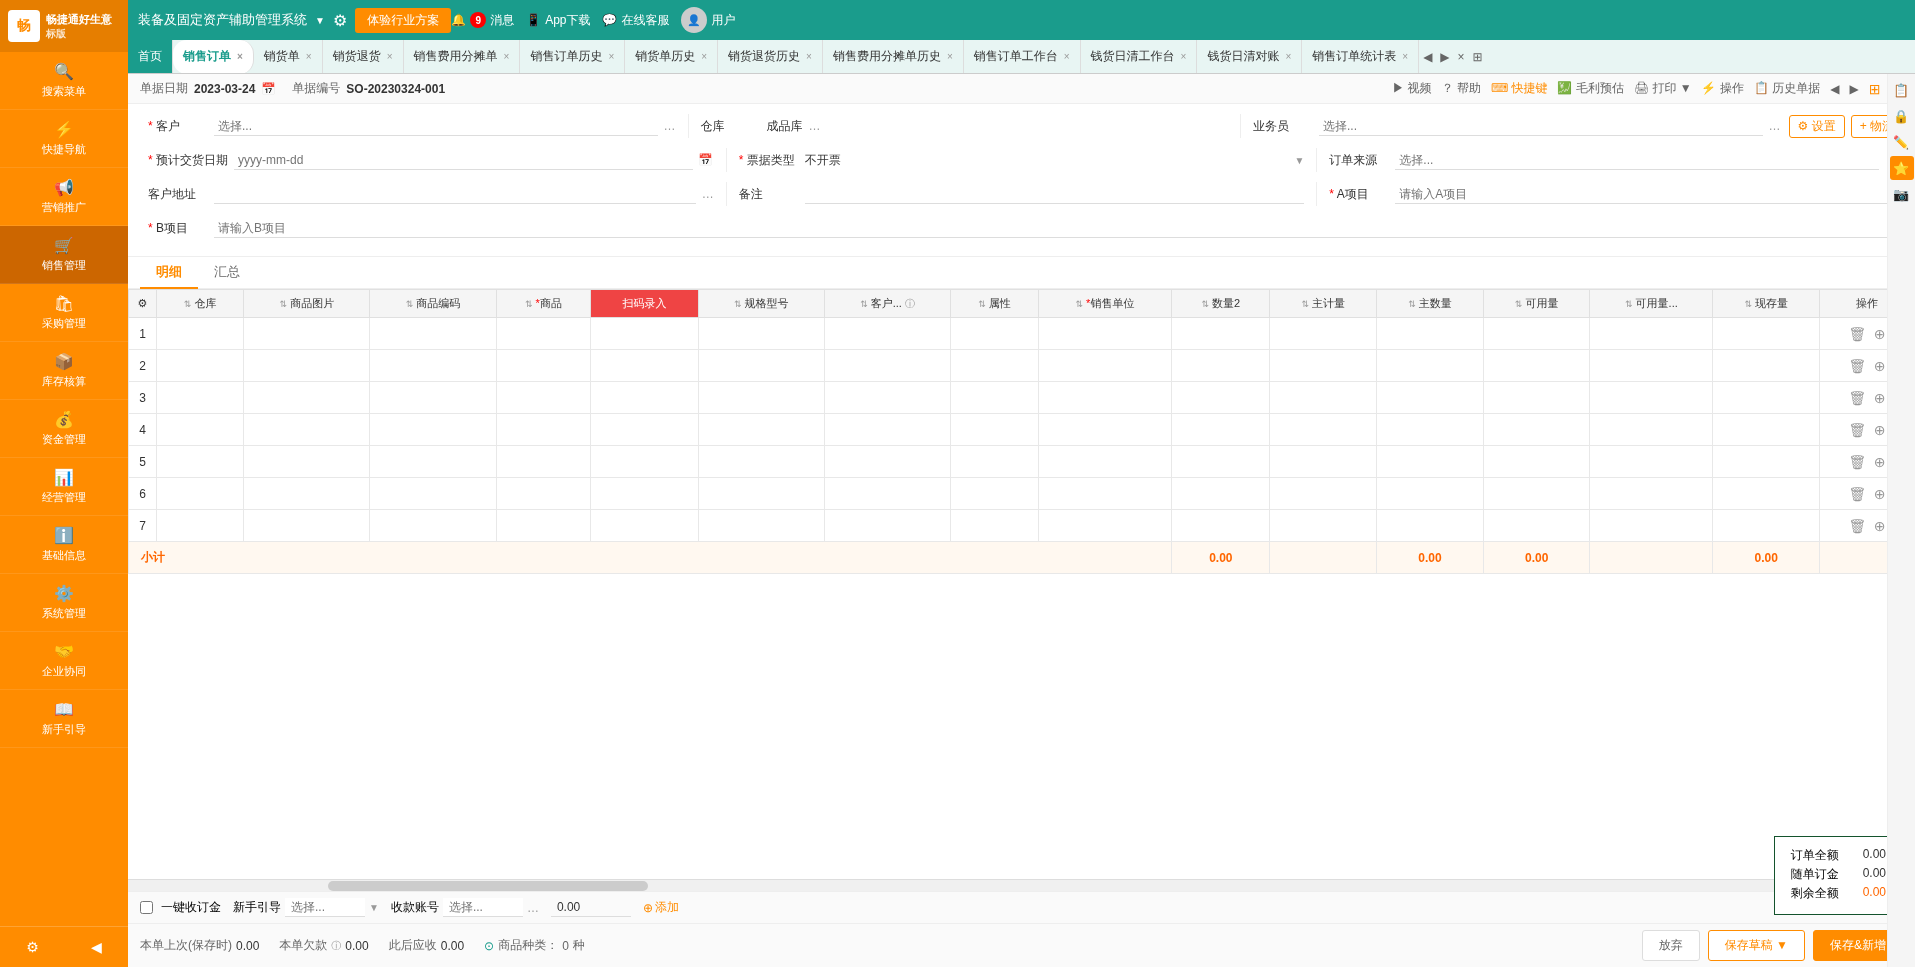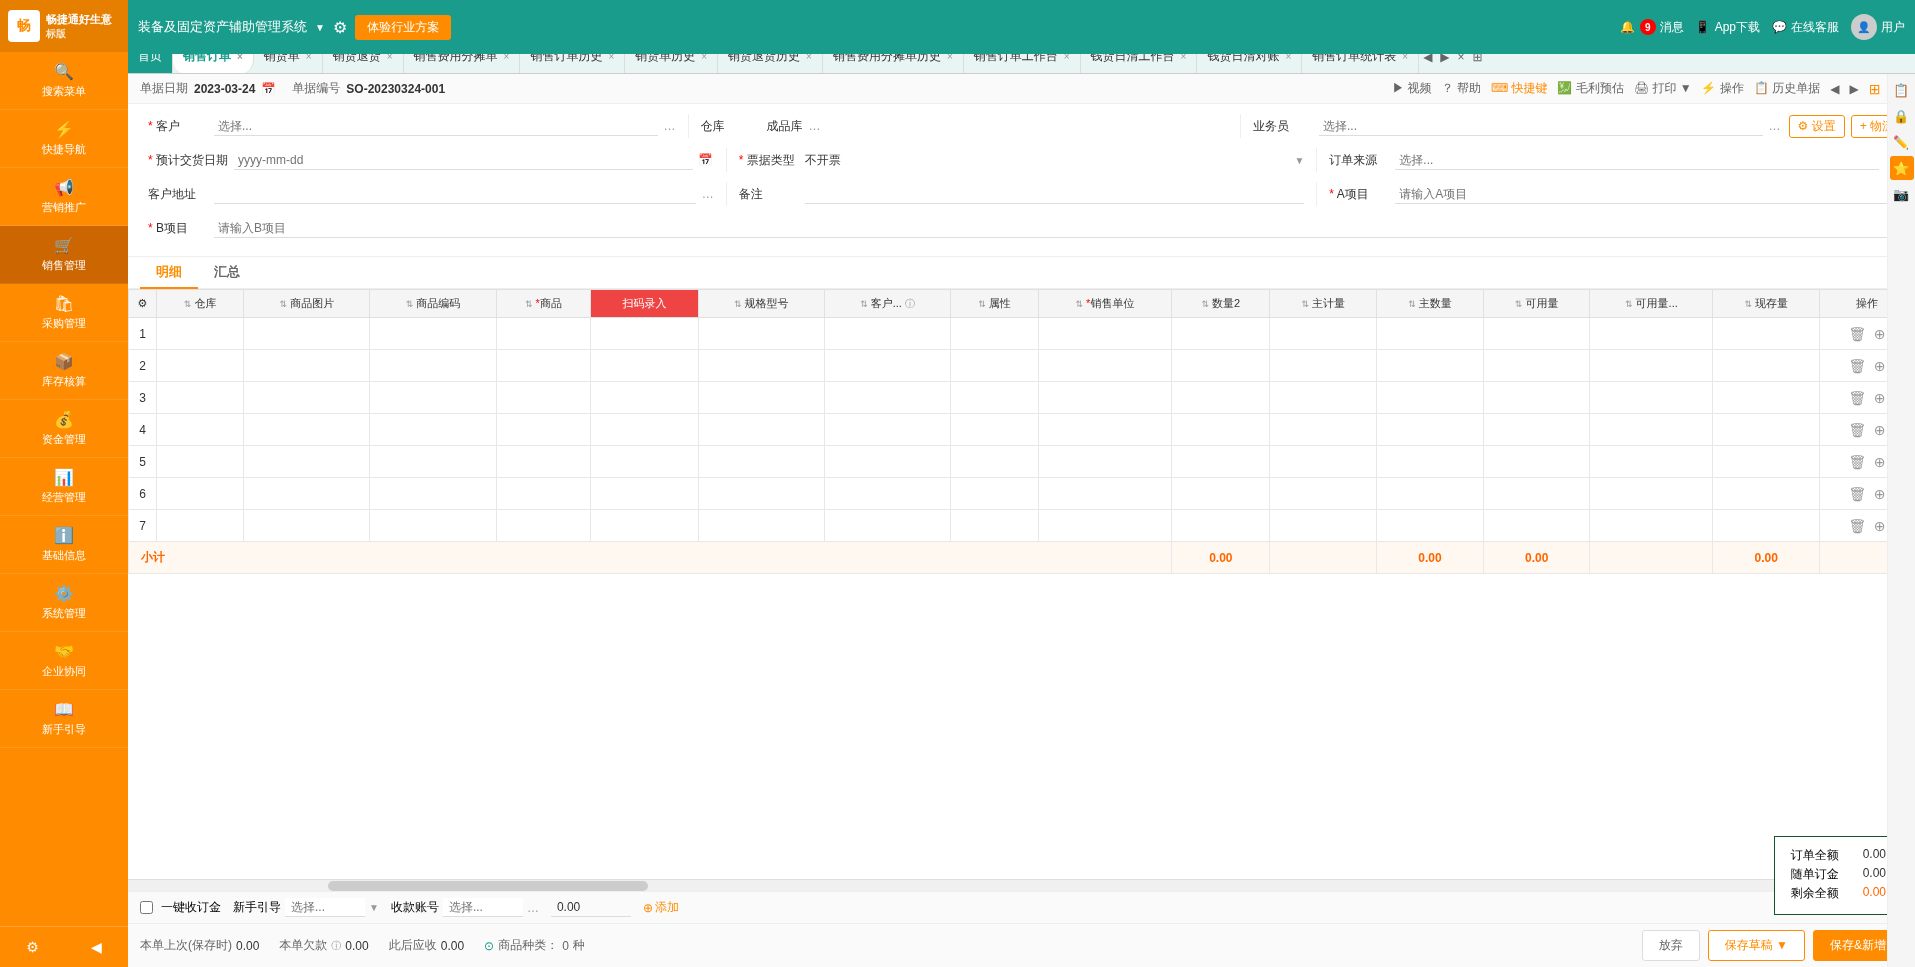--- a/index.html
+++ b/index.html
@@ -30,22 +30,22 @@
     .sidebar-item.active { background: #cc6600; }
     .sidebar-icon { font-size: 16px; }
     .sidebar-bottom {
       width: 100%; padding: 8px 0; display: flex; justify-content: space-around; align-items: center;
       border-top: 1px solid rgba(255,255,255,0.2);
     }
     .sidebar-bottom-btn { color: white; font-size: 14px; cursor: pointer; padding: 4px; }
 
     
     .top-header {
-      position: fixed; left: 128px; top: 0; right: 0; height: 54px;
-      background: #1a9c8c; display: flex; align-items: center; justify-content: space-between;
+      position: fixed; left: 128px; top: 0; right: 0; height: 40px;
+      background: #1a9c8c; display: flex; align-items: center; 
       z-index: 100; padding: 0 10px;
     }
     .header-left { display: flex; align-items: center; gap: 8px; }
     .system-title { color: white; font-size: 13px; cursor: pointer; }
     .header-dropdown { color: white; font-size: 10px; }
     .header-settings { color: white; font-size: 16px; cursor: pointer; }
     .header-orange-btn {
       background: #ff8c00; color: white; border: none; padding: 4px 12px;
       border-radius: 3px; font-size: 12px; cursor: pointer;
     }
@@ -105,21 +105,21 @@
       font-size: 12px; outline: none; color: #999; min-width: 80px;
     }
     .form-ellipsis { color: #999; font-size: 12px; }
     .form-divider { width: 1px; background: #eee; height: 24px; margin: 0 4px; }
     .dropdown-arrow { color: #999; font-size: 10px; cursor: pointer; }
 
     
     .detail-tabs { display: flex; border-bottom: 1px solid #eee; padding: 0 12px; gap: 0; }
     .detail-tab {
       padding: 6px 16px; cursor: pointer; font-size: 13px; color: #666;
-      border-bottom: 2px solid transparent; margin-bottom: -1px; font-weight: bold;
+      border-bottom: 2px solid transparent; margin-bottom: -1px;
     }
     .detail-tab.active { color: #ff8c00; border-bottom-color: #ff8c00; font-weight: bold; }
 
     
     .table-wrapper { flex: 1; overflow: auto; position: relative; }
     .data-table { width: 100%; border-collapse: collapse; font-size: 12px; }
     .data-table thead tr { background: #f5f5f5; position: sticky; top: 0; z-index: 10; }
     .data-table th {
       padding: 6px 8px; border: 1px solid #e0e0e0; text-align: center;
       font-weight: normal; color: #333; white-space: nowrap; font-size: 11px;

